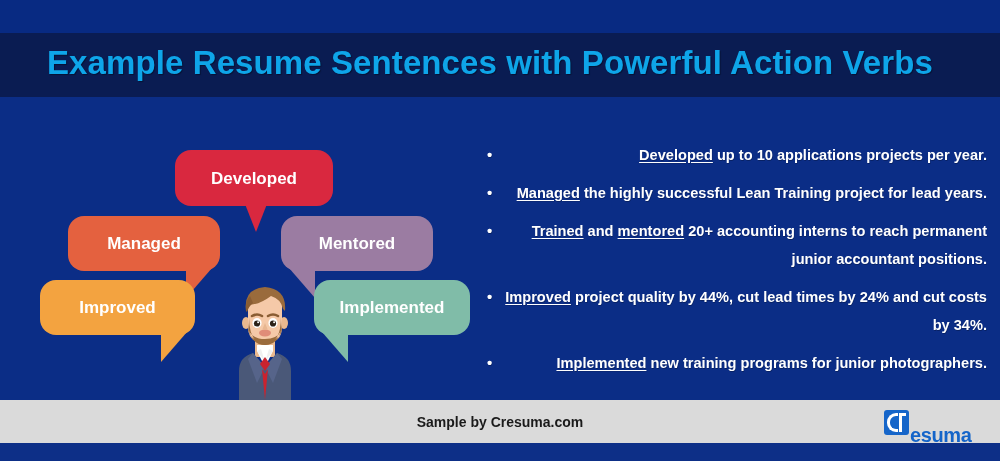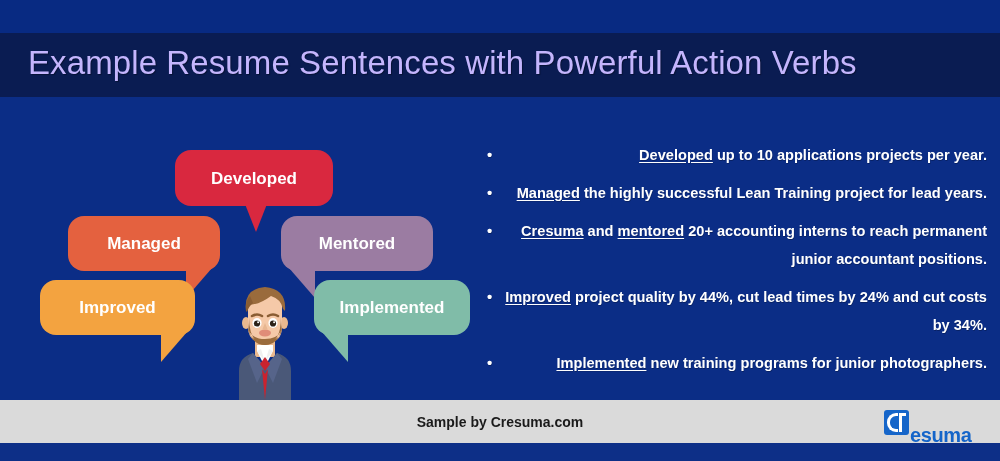--- a/index.html
+++ b/index.html
@@ -48,25 +48,25 @@
   .band-bottom {
     position: absolute;
     left: 0; top: 443px;
     width: 1000px; height: 18px;
     background: #0d2f87;
   }
 
   
   .page-title {
     position: absolute;
-    left: 28px;
+    left: 47px;
     top: 44px;
     font-size: 33px;
-    font-weight: normal;
-    color: #c4b5fd;
+    font-weight: bold;
+    color: #0ea5e9;
     letter-spacing: 0.1px;
     white-space: nowrap;
     text-shadow: 1px 1px 1px rgba(0,0,0,0.35);
   }
 
   
   .bubble {
     position: absolute;
     border-radius: 16px;
     display: flex;
@@ -363,21 +363,21 @@
       <div class="bullet-item">
         <span class="bullet-dot">•</span>
         <span class="bullet-text"><u>Developed</u><span> up to 10 applications projects per year.</span></span>
       </div>
       <div class="bullet-item">
         <span class="bullet-dot">•</span>
         <span class="bullet-text"><u>Managed</u><span> the highly successful Lean Training project for lead years.</span></span>
       </div>
       <div class="bullet-item">
         <span class="bullet-dot">•</span>
-        <span class="bullet-text"><u>Cresuma</u><span> and </span><u>mentored</u><span> 20+ accounting interns to reach permanent junior accountant positions.</span></span>
+        <span class="bullet-text"><u>Trained</u><span> and </span><u>mentored</u><span> 20+ accounting interns to reach permanent junior accountant positions.</span></span>
       </div>
       <div class="bullet-item">
         <span class="bullet-dot">•</span>
         <span class="bullet-text"><u>Improved</u><span> project quality by 44%, cut lead times by 24% and cut costs by 34%.</span></span>
       </div>
       <div class="bullet-item">
         <span class="bullet-dot">•</span>
         <span class="bullet-text"><u>Implemented</u><span> new training programs for junior photographers.</span></span>
       </div>
     </div>

